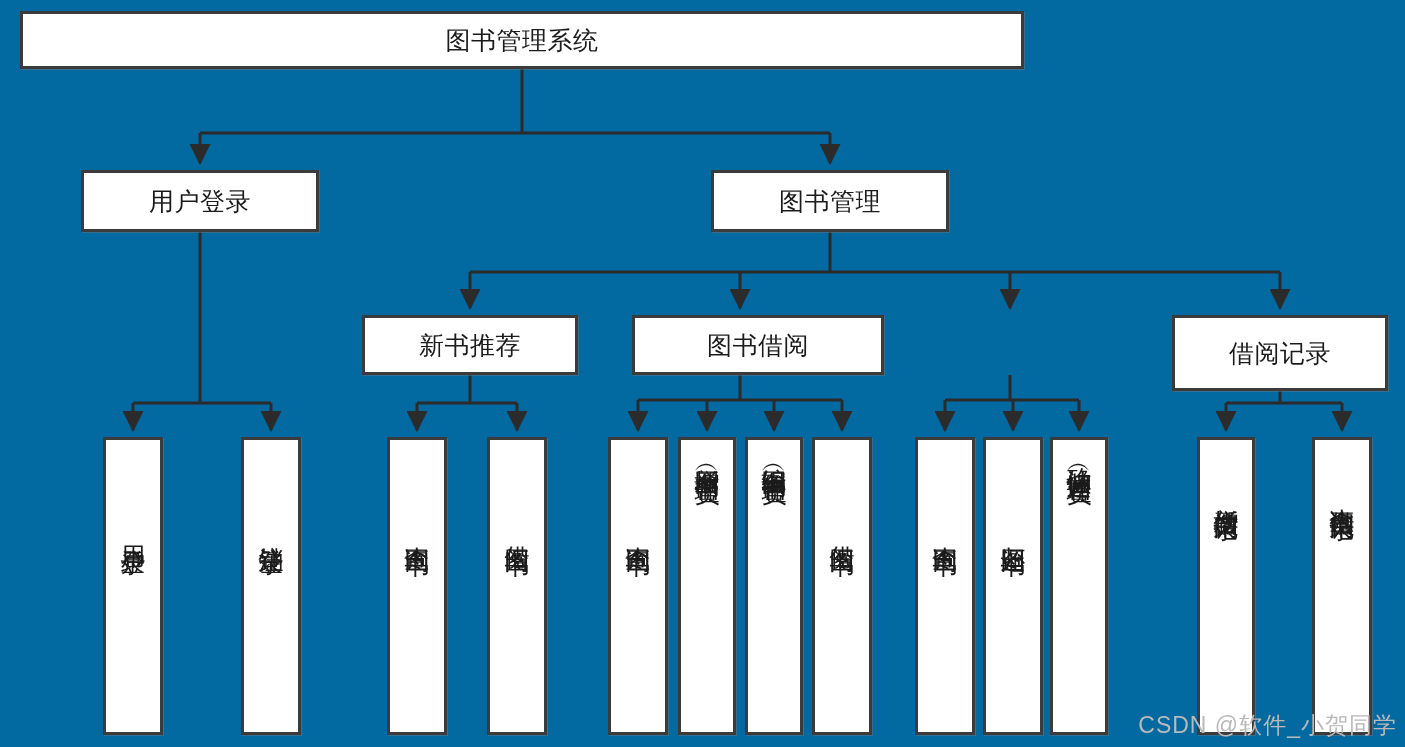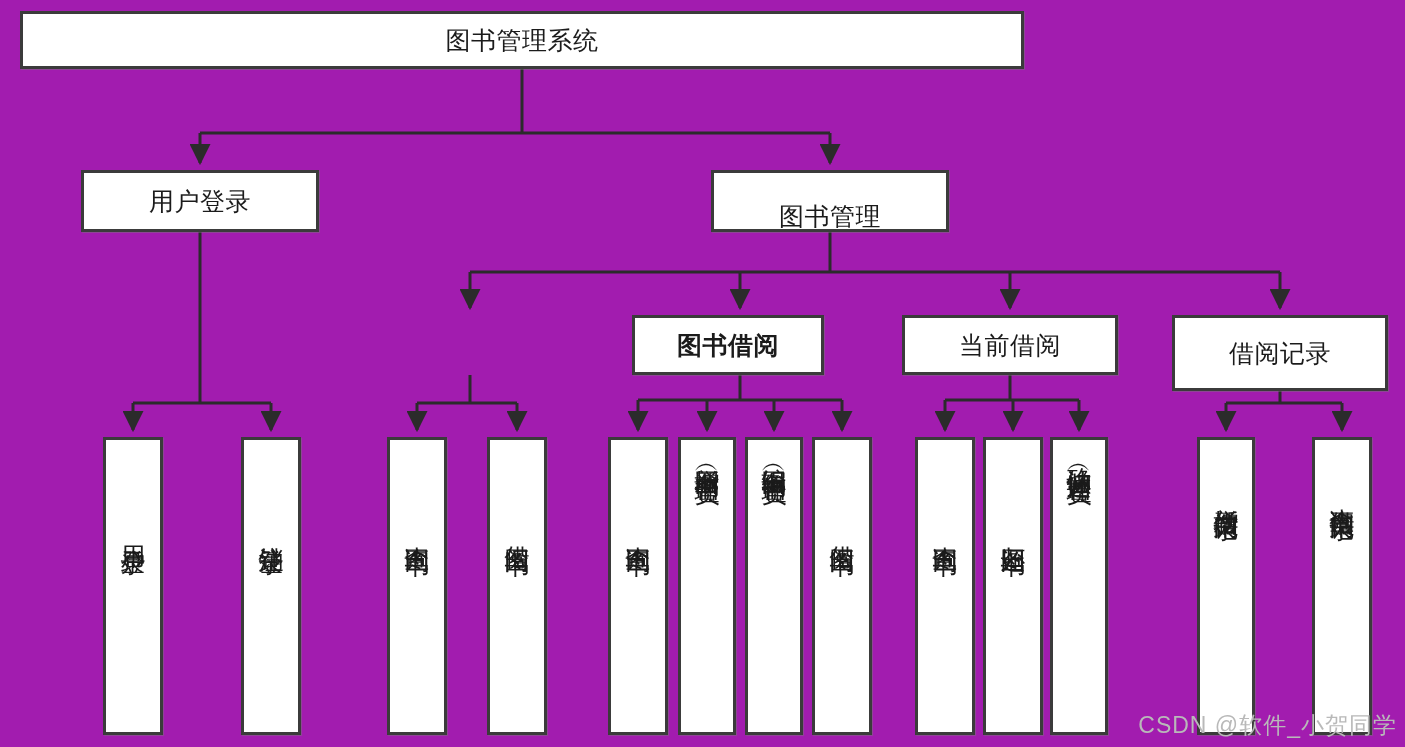--- a/index.html
+++ b/index.html
@@ -7,21 +7,21 @@
     padding: 0;
     background: #ffffff;
   }
   body {
     font-family: "Liberation Sans", "DejaVu Sans", sans-serif;
   }
   #canvas {
     position: relative;
     width: 1405px;
     height: 747px;
-    background: #a21caf;
+    background: #0369a1;
     overflow: hidden;
   }
   #edges {
     position: absolute;
     left: 0;
     top: 0;
     width: 1405px;
     height: 747px;
     pointer-events: none;
   }
@@ -122,29 +122,29 @@
     </g>
   </svg>
 
   <div class="node horiz" style="left:20px; top:11px; width:1004px; height:58px;">
     <span class="label">图书管理系统</span>
   </div>
 
   <div class="node horiz" style="left:81px; top:170px; width:238px; height:62px;">
     <span class="label">用户登录</span>
   </div>
-  <div class="node horiz" style="left:711px; top:170px; width:238px; height:62px;align-items:flex-end;">
+  <div class="node horiz" style="left:711px; top:170px; width:238px; height:62px;">
     <span class="label">图书管理</span>
   </div>
 
-  <div class="node horiz" style="left:632px; top:315px; width:192px; height:60px;font-weight:bold;">
+  <div class="node horiz" style="left:362px; top:315px; width:216px; height:60px;">
+    <span class="label">新书推荐</span>
+  </div>
+  <div class="node horiz" style="left:632px; top:315px; width:252px; height:60px;">
     <span class="label">图书借阅</span>
-  </div>
-  <div class="node horiz" style="left:902px; top:315px; width:216px; height:60px;">
-    <span class="label">当前借阅</span>
   </div>
   <div class="node horiz" style="left:1172px; top:315px; width:216px; height:76px;">
     <span class="label">借阅记录</span>
   </div>
 
   <div class="node vert" style="left:103px; top:437px; width:60px; height:298px; padding-top:86px;">
     <span class="label">用户登录</span>
   </div>
   <div class="node vert" style="left:241px; top:437px; width:60px; height:298px; padding-top:86px;">
     <span class="label">注销登录</span>

